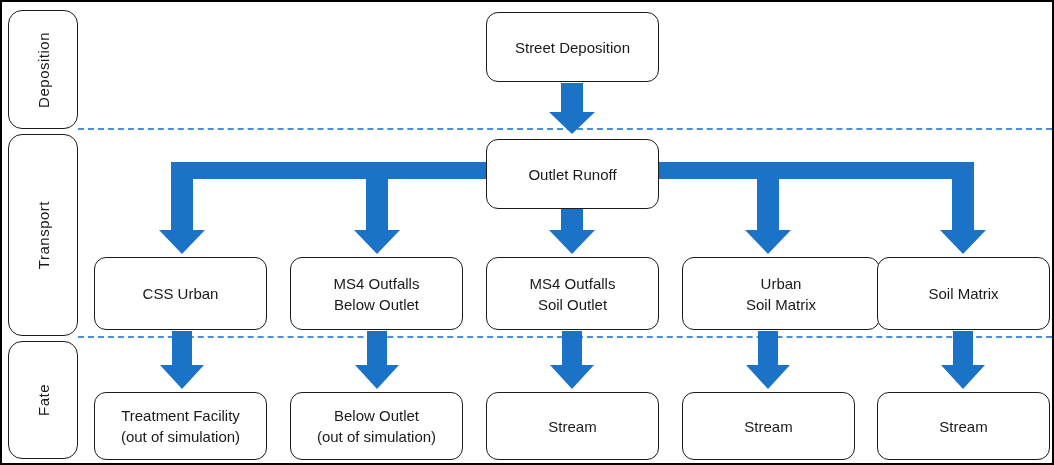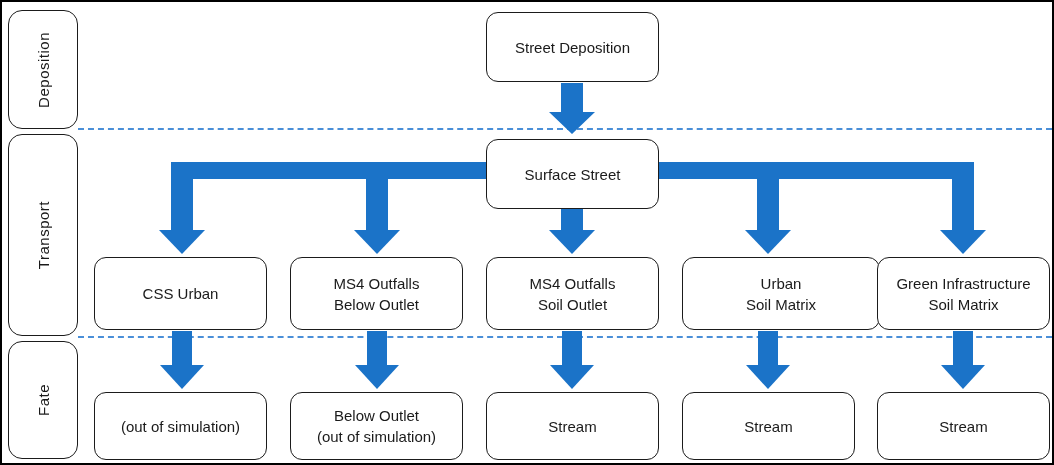--- a/index.html
+++ b/index.html
@@ -131,45 +131,45 @@
   </div>
   <div class="stage" style="top:339px;height:118px">
     <span>Fate</span>
   </div>
 
   <div class="node" style="left:484px;top:10px;width:173px;height:70px">
     <span>Street Deposition</span>
   </div>
 
   <div class="node" style="left:484px;top:137px;width:173px;height:70px">
-    <span>Surface Street</span>
+    <span>Outlet Runoff</span>
   </div>
 
   <div class="node" style="left:92px;top:255px;width:173px;height:73px">
     <span>CSS Urban</span>
     <span></span>
   </div>
   <div class="node" style="left:288px;top:255px;width:173px;height:73px">
     <span>MS4 Outfalls</span>
     <span>Below Outlet</span>
   </div>
   <div class="node" style="left:484px;top:255px;width:173px;height:73px">
     <span>MS4 Outfalls</span>
     <span>Soil Outlet</span>
   </div>
   <div class="node" style="left:680px;top:255px;width:198px;height:73px">
     <span>Urban</span>
     <span>Soil Matrix</span>
   </div>
   <div class="node" style="left:875px;top:255px;width:173px;height:73px">
-    <span>Green Infrastructure</span>
     <span>Soil Matrix</span>
   </div>
 
   <div class="node" style="left:92px;top:390px;width:173px;height:68px">
+    <span>Treatment Facility</span>
     <span>(out of simulation)</span>
   </div>
   <div class="node" style="left:288px;top:390px;width:173px;height:68px">
     <span>Below Outlet</span>
     <span>(out of simulation)</span>
   </div>
   <div class="node" style="left:484px;top:390px;width:173px;height:68px">
     <span>Stream</span>
   </div>
   <div class="node" style="left:680px;top:390px;width:173px;height:68px">

